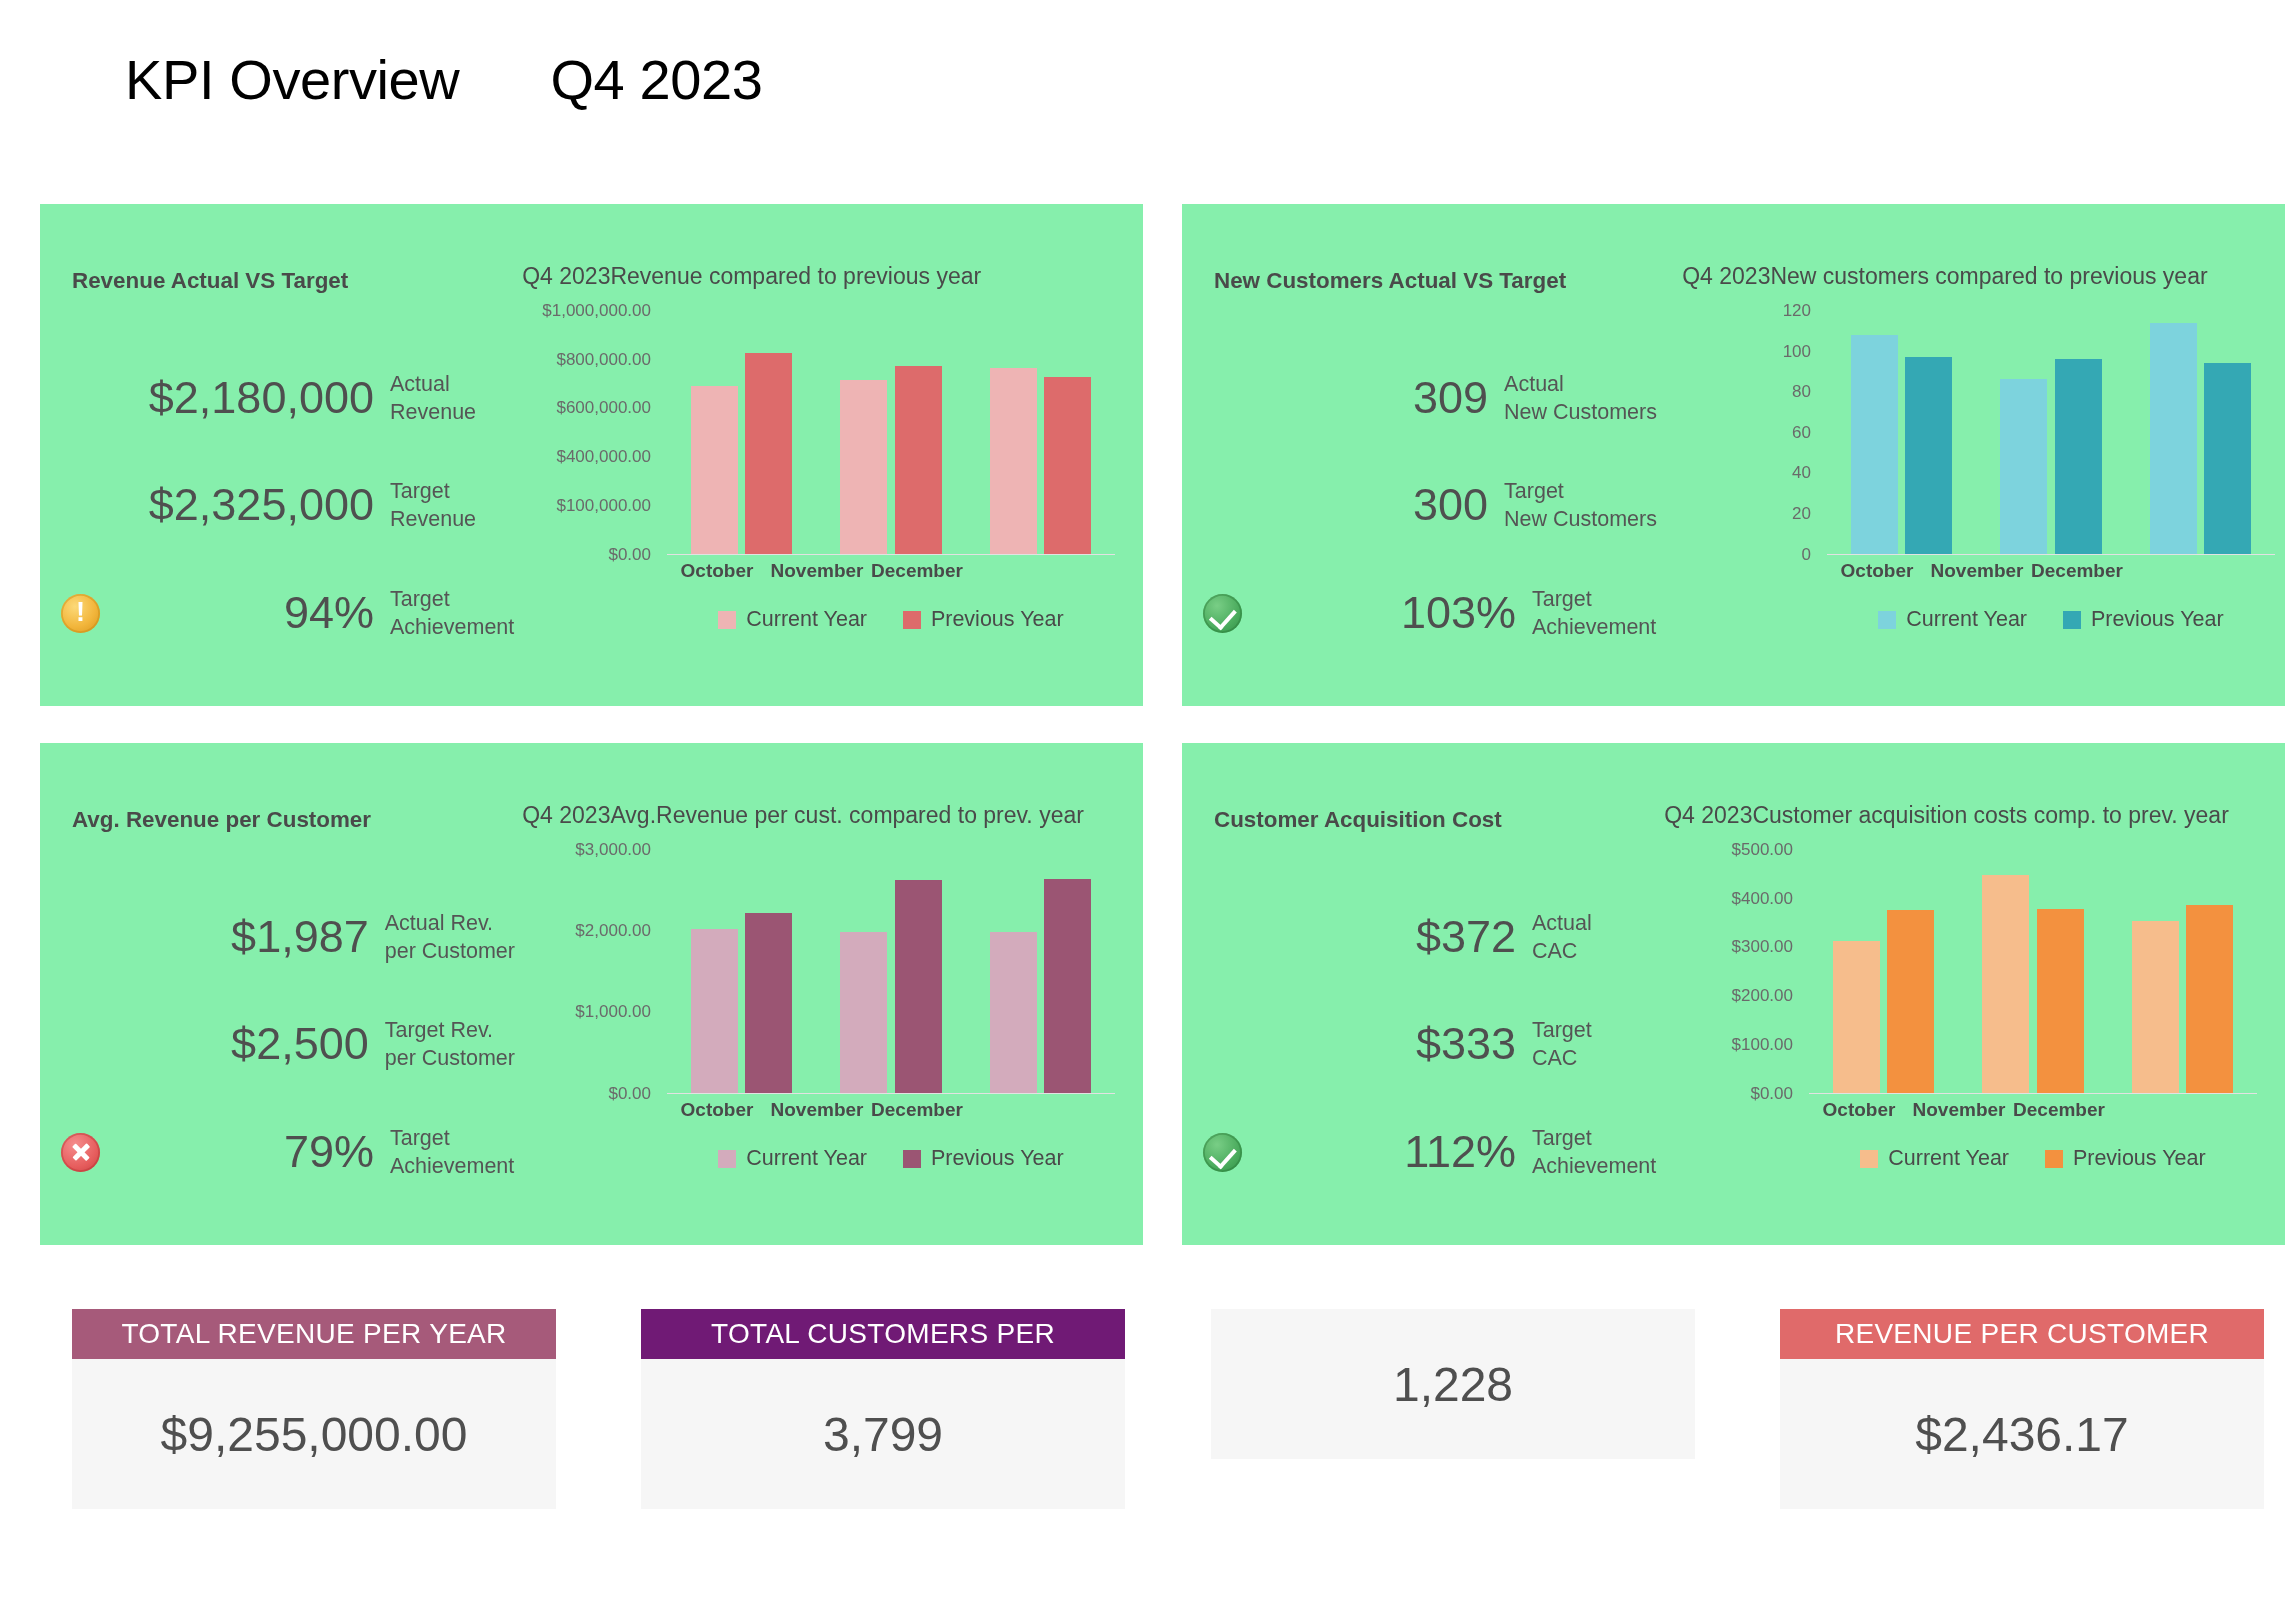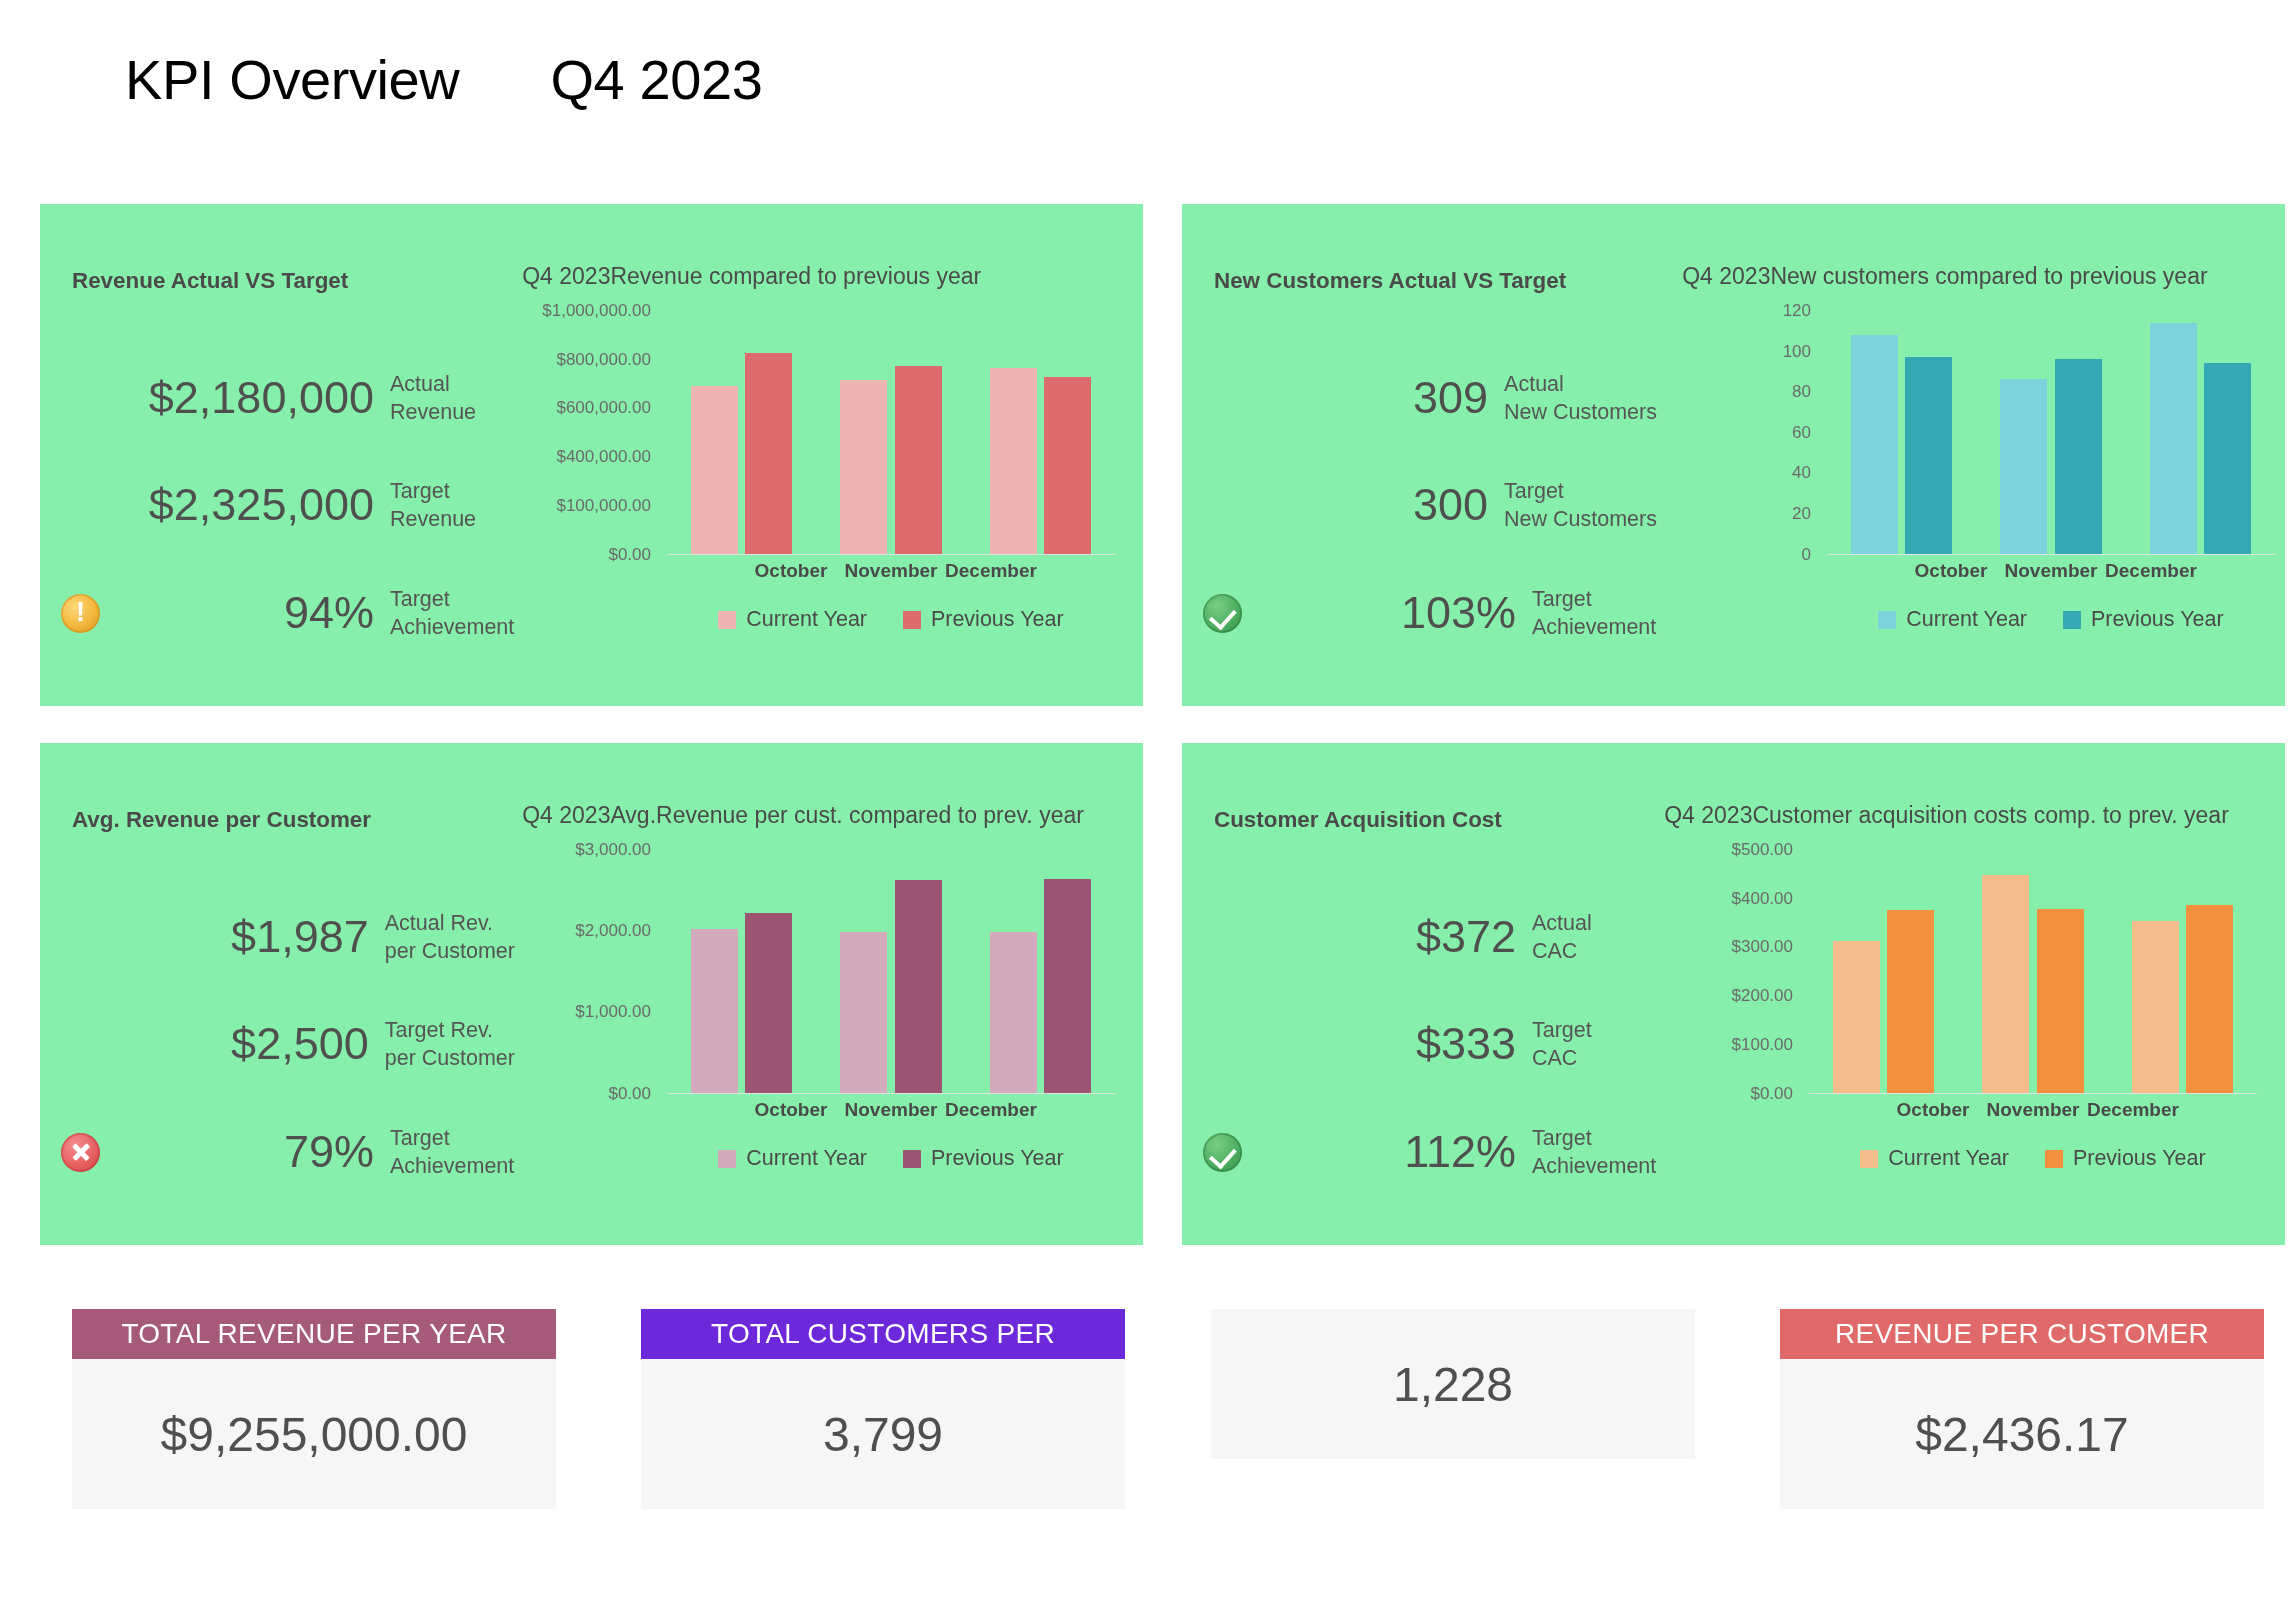--- a/index.html
+++ b/index.html
@@ -112,21 +112,21 @@
   }
   .plot {
     position: absolute; left: 143px; top: 0; right: 0; height: 244px;
     border-bottom: 1.8px solid #e2e2e2;
     display: flex; align-items: flex-end; justify-content: space-around;
   }
   .group { display: flex; align-items: flex-end; gap: 7.2px; height: 100%; }
   .bar { width: 47px; }
   .x-axis {
     position: absolute; left: 143px; right: 0; top: 249px;
-    display: flex; justify-content: center;
+    display: flex; justify-content: flex-start;
   }
   .x-label {
     font-size: 19px; font-weight: 700; color: #4a4a4a; text-align: center;
     width: 100px;
   }
   .legend {
     position: absolute; left: 143px; top: 296px; right: 0;
     display: flex; justify-content: center; gap: 36px; align-items: center;
   }
   .legend-item { display: flex; align-items: center; gap: 9.9px; }
@@ -459,21 +459,21 @@
         </div>
       </div>
     </div>
 
   <div id="tiles-root">
       <div class="tile" id="tile-0">
         <div class="tile-header" style="background: rgb(166, 90, 122);">TOTAL REVENUE PER YEAR</div>
         <div class="tile-body">$9,255,000.00</div>
       </div>
       <div class="tile" id="tile-1">
-        <div class="tile-header" style="background: #6d28d9;">TOTAL CUSTOMERS PER</div>
+        <div class="tile-header" style="background: #701a75;">TOTAL CUSTOMERS PER</div>
         <div class="tile-body">3,799</div>
       </div>
       <div class="tile" id="tile-2">
         <div class="tile-body">1,228</div>
       </div>
       <div class="tile" id="tile-3">
         <div class="tile-header" style="background: rgb(224, 106, 106);">REVENUE PER CUSTOMER</div>
         <div class="tile-body">$2,436.17</div>
       </div>
     </div>

